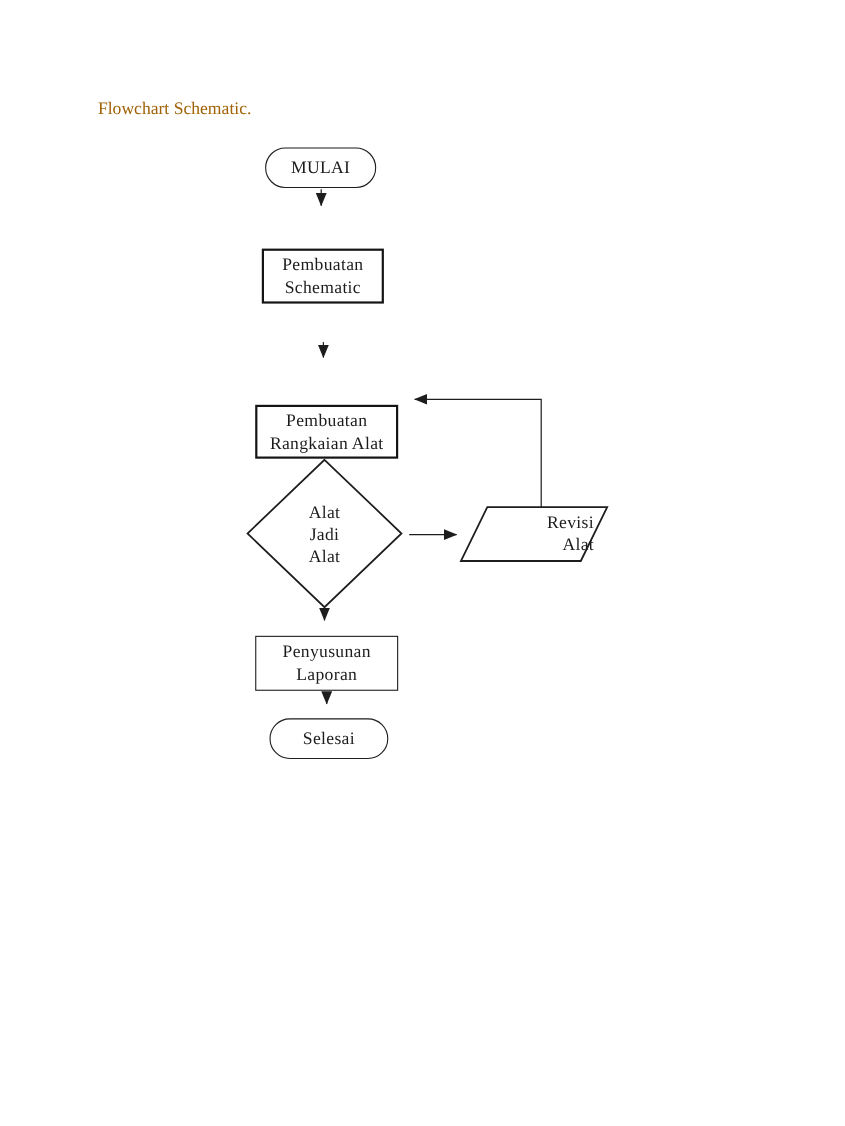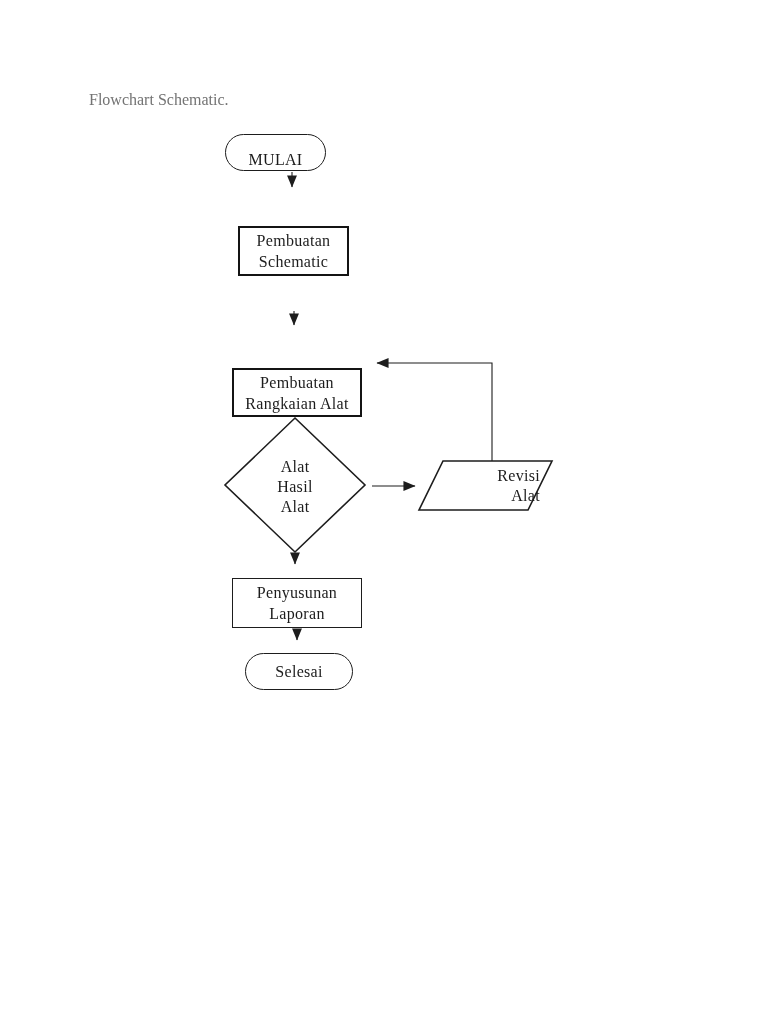--- a/index.html
+++ b/index.html
@@ -14,21 +14,21 @@
     width: 768px;
     height: 1024px;
     background: #ffffff;
     overflow: hidden;
   }
   .doc-title {
     position: absolute;
     left: 89px;
     top: 91px;
     font-size: 16px;
-    color: #737373;
+    color: #a16207;
     white-space: nowrap;
   }
   svg.connectors {
     position: absolute;
     left: 0; top: 0;
     width: 768px; height: 1024px;
     pointer-events: none;
   }
   .node {
     position: absolute;
@@ -44,21 +44,21 @@
     background: #ffffff;
   }
   .terminator {
     border: 1.6px solid #1d1d1d;
     border-radius: 19px;
   }
   .process-thick { border: 2px solid #141414; margin-top: 28px; }
   .process-medium { border-style: solid; border-color: #141414; border-width: 2px 1px 1px 2px; }
   .process-thin { border: 1.3px solid #1d1d1d; }
 
-  .node-start    { left: 225px; top: 134px; width: 101px; height: 37px; justify-content: flex-end; }
+  .node-start    { left: 241px; top: 134px; width: 101px; height: 37px; }
   .node-proposal { left: 238px; top: 198px; width: 111px; height: 50px; }
   .node-konsep   { left: 238px; top: 281px; width: 111px; height: 29px; }
   .node-rangkaian{ left: 232px; top: 340px; width: 130px; height: 49px; }
   .node-laporan  { left: 232px; top: 578px; width: 130px; height: 50px; }
   .node-selesai  { left: 245px; top: 653px; width: 108px; height: 37px; }
 
   .label-overlay {
     position: absolute;
     text-align: center;
     font-size: 16px;
@@ -115,21 +115,21 @@
   </div>
 
 
   <div class="node process-thick node-rangkaian">
     <div>Pembuatan</div>
     <div>Rangkaian Alat</div>
   </div>
 
   <div class="label-overlay label-hasil">
     <div>Alat</div>
-    <div>Hasil</div>
+    <div>Jadi</div>
     <div>Alat</div>
   </div>
 
   <div class="label-overlay label-revisi">
     <div>Revisi</div>
     <div>Alat</div>
   </div>
 
   <div class="node terminator node-selesai">
     <div>Selesai</div>

